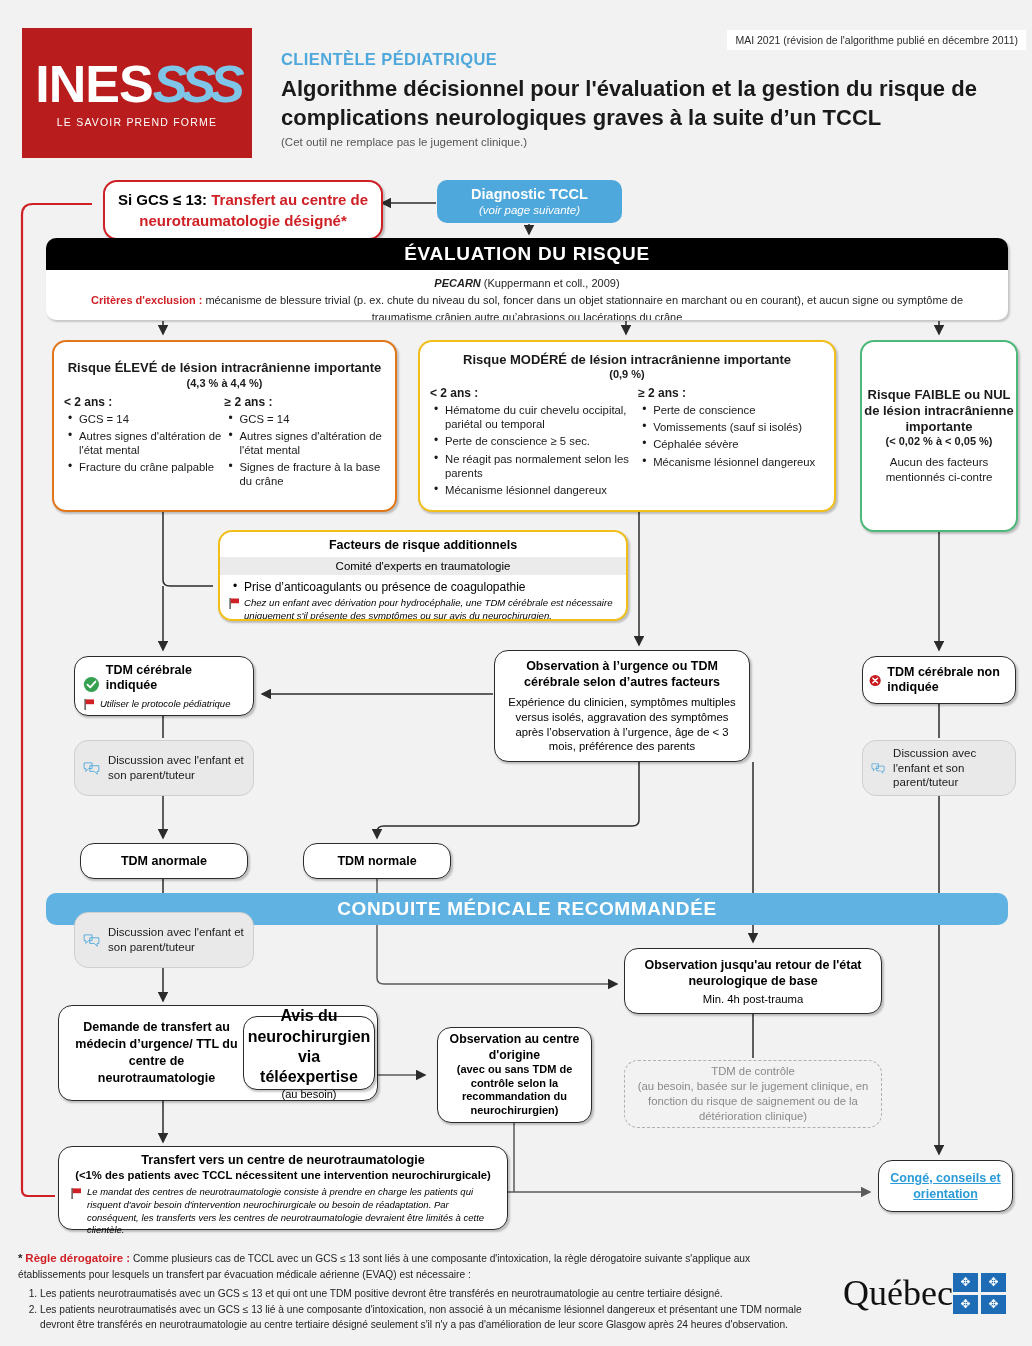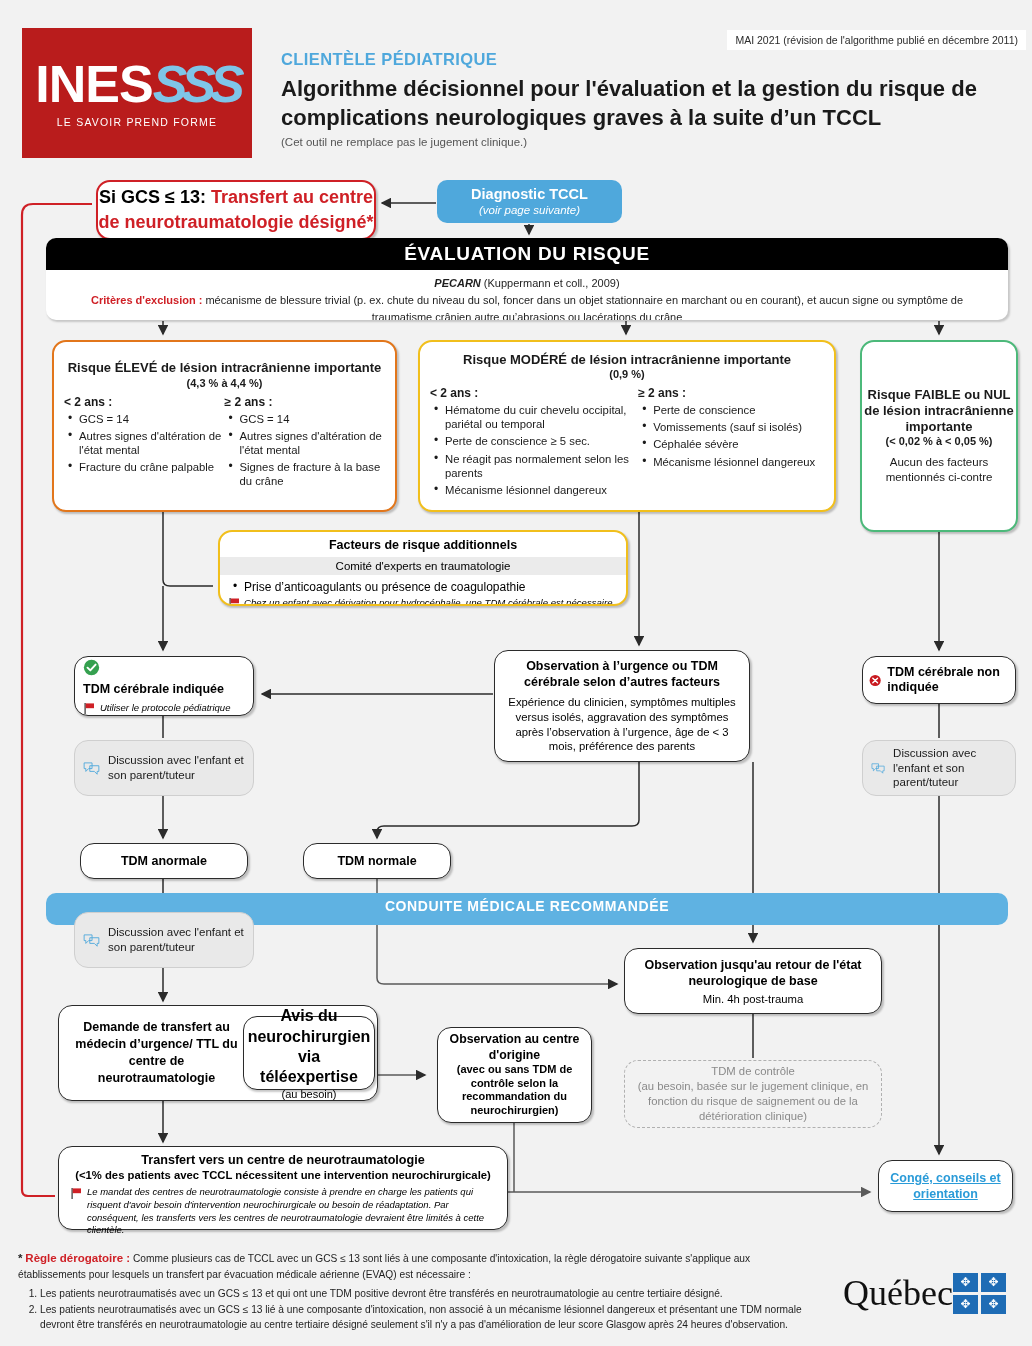--- a/index.html
+++ b/index.html
@@ -75,31 +75,31 @@
   }
   .box.dashed {
     border: 1.4px dashed #b0b0b0; background: transparent;
     box-shadow: none; color: #8a8a8a;
   }
   .banner {
     background: #5fb2e2;
     border-radius: 10px;
     color: #ffffff;
     display: flex; align-items: flex-start; justify-content: center;
-    font-size: 14px; font-weight: bold; letter-spacing: .6px;
+    font-size: 19px; font-weight: bold; letter-spacing: .6px;
   }
 
   .bold { font-weight: bold; }
   .ital { font-style: italic; }
   .red-t { color: #cf2026; }
 
   
   #box-gcs13 {
-    left: 96px; top: 180px; width: 280px; height: 60px;
-    font-size: 18px; line-height: 1.4;
+    left: 103px; top: 180px; width: 280px; height: 60px;
+    font-size: 15px; line-height: 1.4;
   }
   #box-diag {
     left: 437px; top: 180px; width: 185px; height: 43px;
     background: #4fa8dc; border: none; border-radius: 10px;
     color: #ffffff; box-shadow: none;
     font-size: 14.5px; line-height: 1.25;
   }
   #box-diag .sub { font-size: 11.5px; font-style: italic; font-weight: normal; }
 
   #eval-shell {
@@ -133,21 +133,21 @@
   ul.blist li {
     font-size: 11.3px; color: #1a1a1a; line-height: 1.26;
     position: relative; margin-bottom: 3px;
   }
   ul.blist li::before {
     content: "•"; position: absolute; left: -11px; top: -1px; font-size: 12px;
   }
   #box-faible .fl { font-size: 11.5px; color: #1a1a1a; line-height: 1.3; margin-top: 8px; }
 
   #box-facteurs {
-    left: 218px; top: 530px; width: 410px; height: 76px;
+    left: 218px; top: 530px; width: 410px; height: 91px;
     align-items: stretch; justify-content: flex-start; padding: 6px 0 0 0;
     overflow: hidden;
   }
   #box-facteurs .fhead { font-size: 12.5px; font-weight: bold; text-align: center; }
   #box-facteurs .fsub {
     background: #ebebeb; font-size: 11.5px; text-align: center;
     padding: 3px 0; margin-top: 5px;
   }
   #box-facteurs .fbul {
     font-size: 12px; text-align: left; padding: 5px 10px 0 24px; position: relative;
@@ -158,21 +158,21 @@
     padding: 3px 12px 0 24px; position: relative; line-height: 1.32;
   }
   .flag {
     position: absolute; left: 9px; top: 4px; width: 11px; height: 11px;
   }
 
   #box-tdm-ind {
     left: 74px; top: 656px; width: 180px; height: 60px;
     align-items: flex-start; padding: 7px 8px;
   }
-  #box-tdm-ind .row1 { display: flex; align-items: flex-start; gap: 6px; flex-direction: column; }
+  #box-tdm-ind .row1 { display: flex; align-items: flex-end; gap: 6px; }
   #box-tdm-ind .t  { font-size: 12.5px; font-weight: bold; text-align: left; line-height: 1.2; }
   #box-tdm-ind .n  { font-size: 9.5px; font-style: italic; text-align: left; margin-top: 5px;
                      padding-left: 17px; position: relative; }
   #box-obs-urg {
     left: 494px; top: 650px; width: 256px; height: 112px; padding: 6px 10px;
   }
   #box-obs-urg .t { font-size: 12.5px; font-weight: bold; line-height: 1.28; }
   #box-obs-urg .d { font-size: 11.3px; line-height: 1.3; margin-top: 5px; }
 
   #box-tdm-non {

